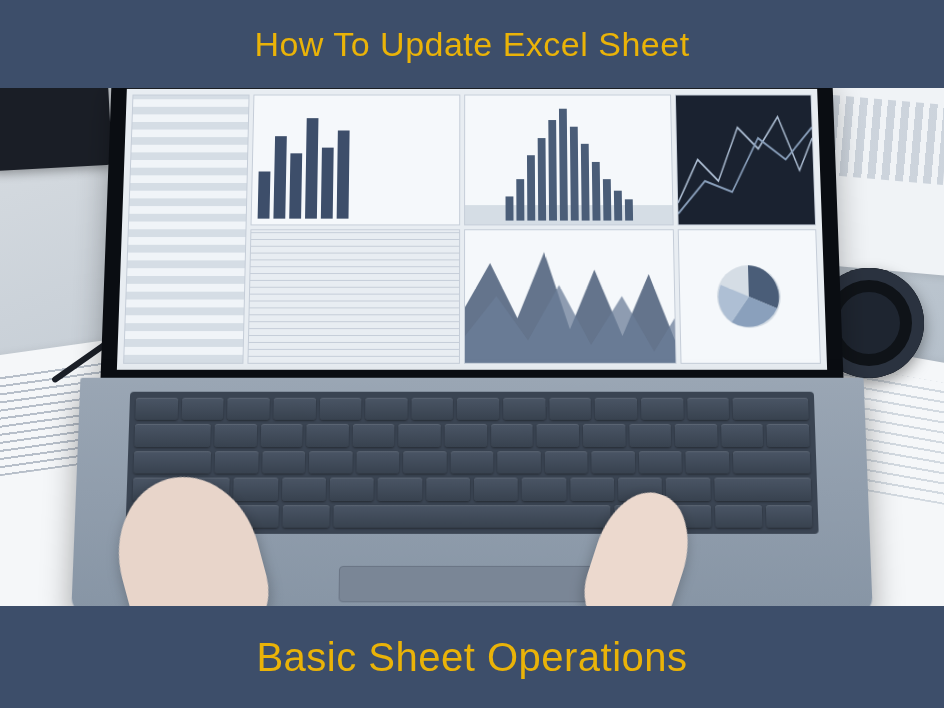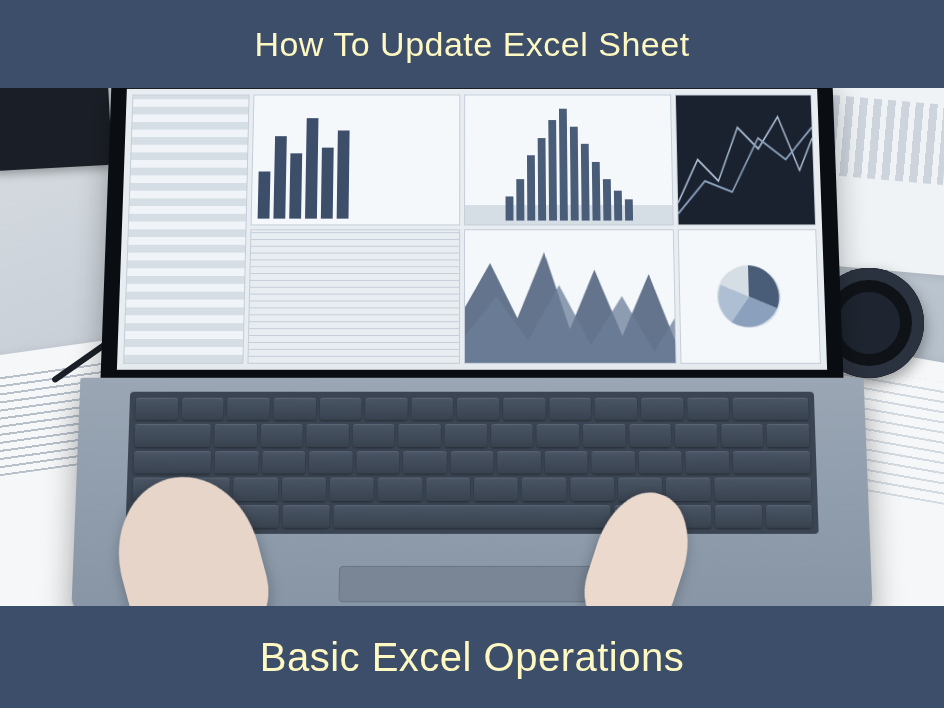--- a/index.html
+++ b/index.html
@@ -5,21 +5,21 @@
 * { margin: 0; padding: 0; box-sizing: border-box; }
 body {
   width: 944px;
   height: 708px;
   font-family: 'Segoe UI', Arial, sans-serif;
   overflow: hidden;
   background: #d5dce3;
 }
 .banner {
   background: #3d4e6a;
-  color: #fef9c3;
+  color: #eab308;
   text-align: left;
   display: flex;
   align-items: center;
   justify-content: center;
   font-weight: 400;
   letter-spacing: 0.5px;
 }
 .banner-top {
   height: 88px;
   font-size: 34px;
@@ -435,14 +435,14 @@
       </div>
       <div class="trackpad"></div>
     </div>
   </div>
 
   <div class="hand-left"></div>
   <div class="hand-right"></div>
 </div>
 
 <div class="banner banner-bottom">
-  <span>Basic Excel Operations</span>
+  <span>Basic Sheet Operations</span>
 </div>
 
 </body></html>

